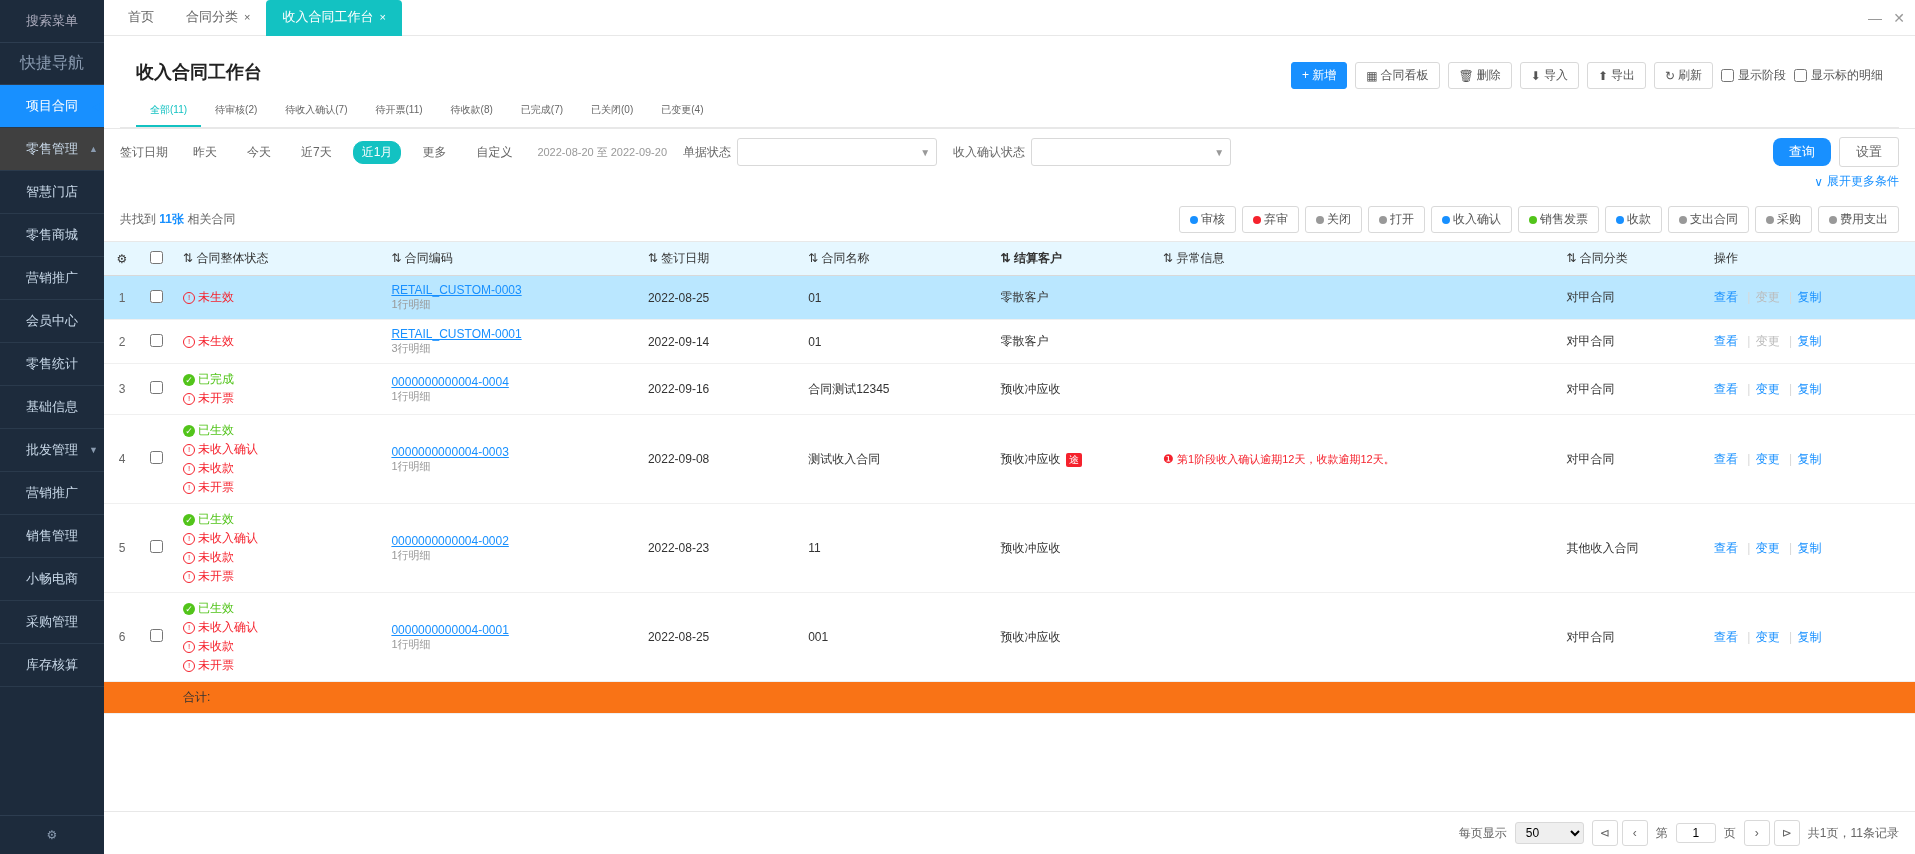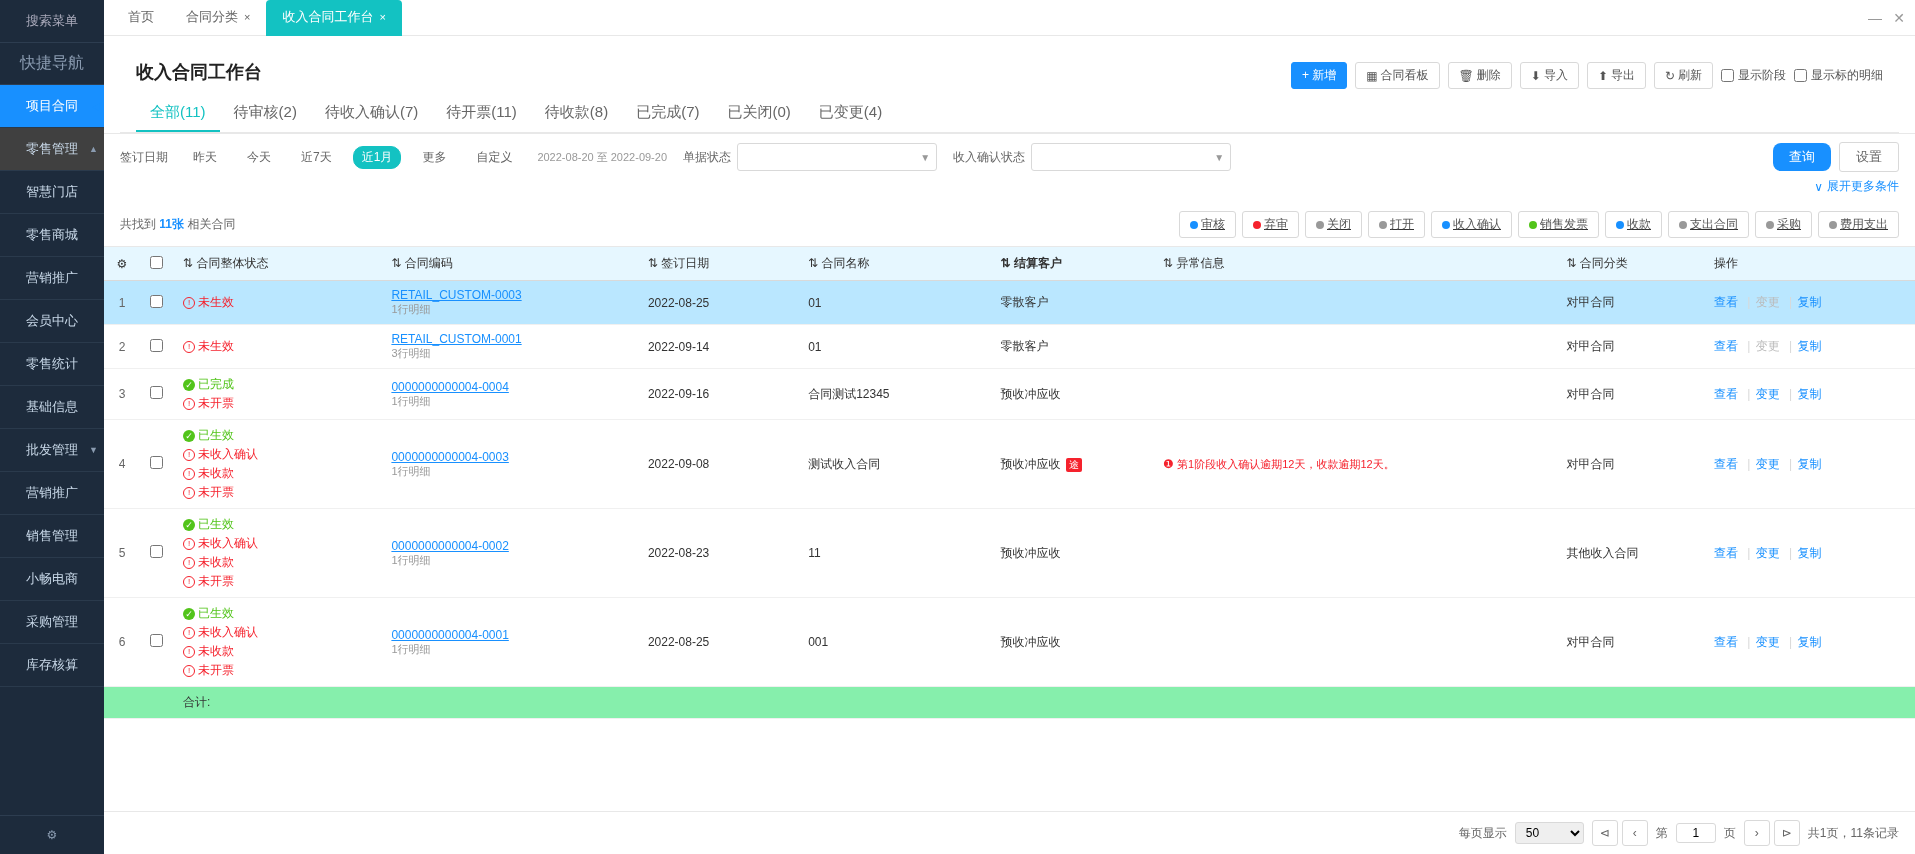--- a/index.html
+++ b/index.html
@@ -29,40 +29,40 @@
     .win-btn { width: 16px; height: 16px; display: flex; align-items: center; justify-content: center; cursor: pointer; color: #999; font-size: 14px; }
     .page-header { background: #fff; padding: 12px 16px 0; border-bottom: 1px solid #e8e8e8; }
     .page-title { font-size: 18px; font-weight: bold; color: #222; margin-bottom: 8px; }
     .page-toolbar { display: flex; align-items: center; justify-content: flex-end; gap: 8px; padding: 6px 0; flex-wrap: wrap; }
     .toolbar-btn { display: flex; align-items: center; gap: 3px; padding: 4px 10px; background: #fff; border: 1px solid #d9d9d9; border-radius: 3px; cursor: pointer; font-size: 12px; color: #555; white-space: nowrap; }
     .toolbar-btn.primary { background: #1890ff; color: #fff; border-color: #1890ff; }
     .checkbox-label { display: flex; align-items: center; gap: 4px; font-size: 12px; color: #555; cursor: pointer; }
 
     
     .subtabs { display: flex; gap: 0; padding: 0 16px; background: #fff; border-bottom: 1px solid #e8e8e8; }
-    .subtab { padding: 8px 14px; cursor: pointer; font-size: 15px; color: #666; border-bottom: 2px solid transparent; white-space: nowrap; }
+    .subtab { padding: 8px 14px; cursor: pointer; font-size: 10px; color: #666; border-bottom: 2px solid transparent; white-space: nowrap; }
     .subtab.active { color: #13c2c2; border-bottom: 2px solid #13c2c2; font-weight: 500; }
     .filter-row { display: flex; align-items: center; gap: 16px; flex-wrap: wrap; }
     .filter-label { font-size: 12px; color: #666; white-space: nowrap; }
     .filter-dates { display: flex; align-items: center; gap: 12px; }
     .filter-date-btn { padding: 2px 8px; border-radius: 3px; cursor: pointer; font-size: 12px; color: #666; border: 1px solid transparent; }
     .filter-date-btn.active { background: #13c2c2; color: #fff; border-color: #13c2c2; border-radius: 10px; }
     .filter-date-range { font-size: 11px; color: #999; margin-left: 4px; }
     .filter-select { display: flex; align-items: center; gap: 6px; }
     .select-box { border: 1px solid #d9d9d9; border-radius: 3px; padding: 3px 24px 3px 8px; font-size: 12px; color: #333; background: #fff; min-width: 160px; position: relative; cursor: pointer; height: 28px; display: flex; align-items: center; }
     .select-arrow { position: absolute; right: 6px; color: #999; font-size: 10px; }
     .expand-btn { display: flex; align-items: center; gap: 4px; color: #1890ff; cursor: pointer; font-size: 12px; margin-left: auto; }
     .btn-query { background: #1890ff; color: #fff; border: none; border-radius: 8px; padding: 5px 16px; cursor: pointer; font-size: 13px; }
     .btn-setting { background: #fff; color: #666; border: 1px solid #d9d9d9; border-radius: 3px; padding: 5px 16px; cursor: pointer; font-size: 13px; }
 
     
     .action-bar { background: #fff; padding: 8px 16px; border-bottom: 1px solid #e8e8e8; display: flex; align-items: center; gap: 12px; }
     .result-text { font-size: 12px; color: #666; margin-right: 8px; }
     .result-count { color: #1890ff; font-weight: bold; }
-    .action-btns { display: flex; gap: 6px; flex-wrap: wrap; margin-left: auto; text-decoration: underline; }
+    .action-btns { display: flex; gap: 6px; flex-wrap: wrap; margin-left: auto; }
     .action-btn { display: flex; align-items: center; gap: 3px; padding: 4px 10px; border: 1px solid #d9d9d9; border-radius: 3px; cursor: pointer; font-size: 12px; color: #555; background: #fff; white-space: nowrap; }
     .action-btn .dot { width: 8px; height: 8px; border-radius: 50%; display: inline-block; }
     .action-btn .dot.blue { background: #1890ff; }
     .action-btn .dot.red { background: #f5222d; }
     .action-btn .dot.gray { background: #999; }
     .action-btn .dot.green { background: #52c41a; }
 
     
     .table-container { flex: 1; overflow: auto; background: #fff; margin: 0; }
     table { width: 100%; border-collapse: collapse; font-size: 12px; }
@@ -73,21 +73,21 @@
     tbody td { padding: 7px 10px; color: #333; vertical-align: middle; }
     .tag-red { color: #f5222d; }
     .tag-green { color: #52c41a; }
     .link-blue { color: #1890ff; text-decoration: underline; cursor: pointer; }
     .row-detail { font-size: 11px; color: #999; }
     .op-link { color: #1890ff; cursor: pointer; margin-right: 4px; }
     .op-link.disabled { color: #bbb; cursor: default; }
     .op-sep { color: #d9d9d9; margin: 0 2px; }
     .error-msg { color: #f5222d; font-size: 11px; }
     .row-num { color: #666; text-align: center; }
-    .subtotal-row { background: #86efac; font-weight: 500; }
+    .subtotal-row { background: #f97316; font-weight: 500; }
 
     
     .pagination { background: #fff; border-top: 1px solid #e8e8e8; padding: 8px 16px; display: flex; align-items: center; justify-content: flex-end; gap: 8px; font-size: 12px; }
     .page-size-label { color: #666; }
     .page-size-select { border: 1px solid #d9d9d9; border-radius: 3px; padding: 2px 20px 2px 6px; font-size: 12px; cursor: pointer; }
     .page-nav { display: flex; align-items: center; gap: 4px; }
     .page-nav-btn { width: 26px; height: 26px; border: 1px solid #d9d9d9; border-radius: 3px; display: flex; align-items: center; justify-content: center; cursor: pointer; color: #666; background: #fff; font-size: 12px; }
     .page-input { border: 1px solid #d9d9d9; border-radius: 3px; width: 40px; text-align: center; padding: 2px 4px; font-size: 12px; }
     .page-info { color: #666; }
 

